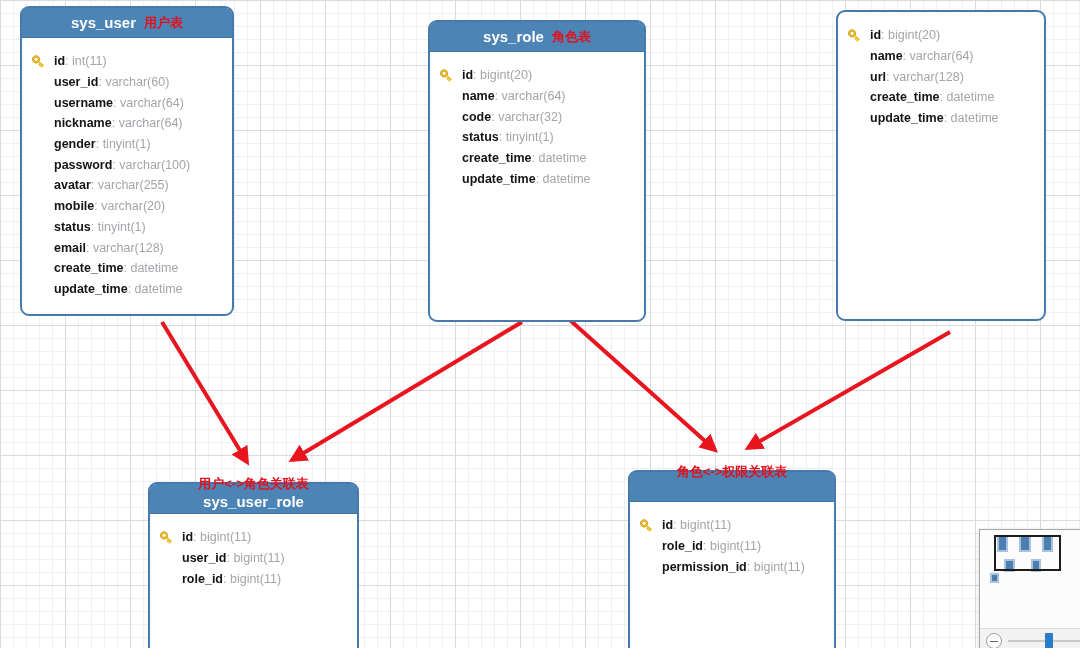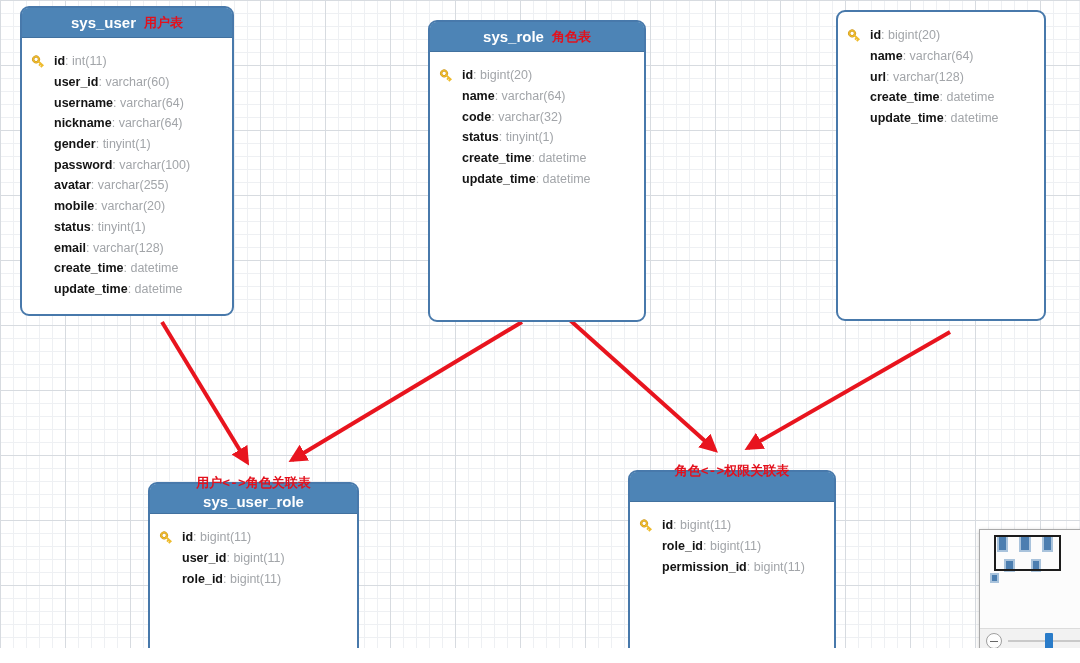--- a/index.html
+++ b/index.html
@@ -19,21 +19,21 @@
     position:absolute; z-index:3; background:#ffffff;
     border:2px solid #4879ab; border-radius:9px;
   }
   .tbl-header {
     position:relative; height:30px; background:#4d84b6;
     border-radius:6px 6px 0 0; border-bottom:1px solid #41719f;
     color:#ffffff; font-size:15px; font-weight:bold;
     display:flex; align-items:center; justify-content:center; gap:8px;
     white-space:nowrap;
   }
-  .tbl-header .comment { color:#e3101c; font-size:13px; font-weight:bold;font-family:Liberation Mono, monospace; }
+  .tbl-header .comment { color:#e3101c; font-size:13px; font-weight:bold; }
   .tbl-header.above { display:block; }
   .tbl-header.above .comment {
     position:absolute; top:-7px; left:-10px; right:-10px; text-align:center; line-height:14px;
   }
   .tbl-header.above .tname {
     position:absolute; bottom:0px; left:0; right:0; text-align:center; line-height:22px;
   }
   .rows { padding-top:13px; }
   .frow {
     position:relative; height:20.7px; display:flex; align-items:center;

